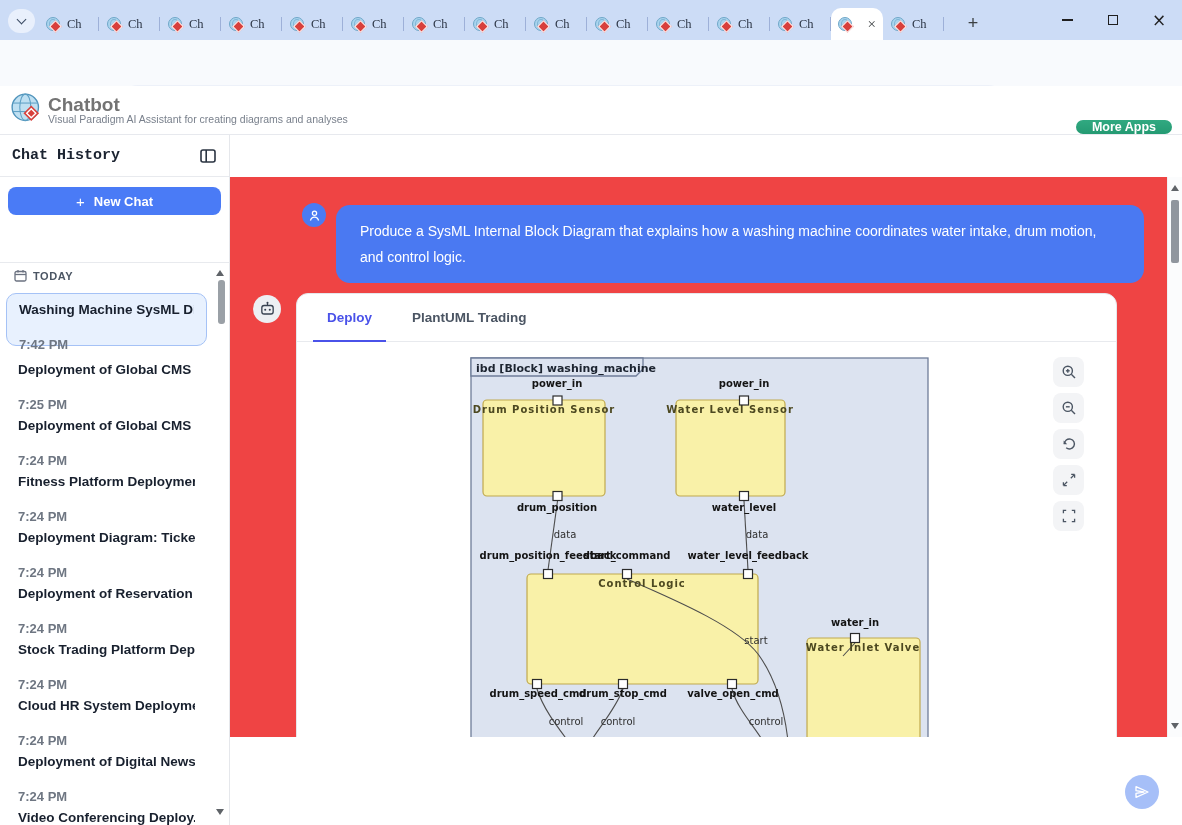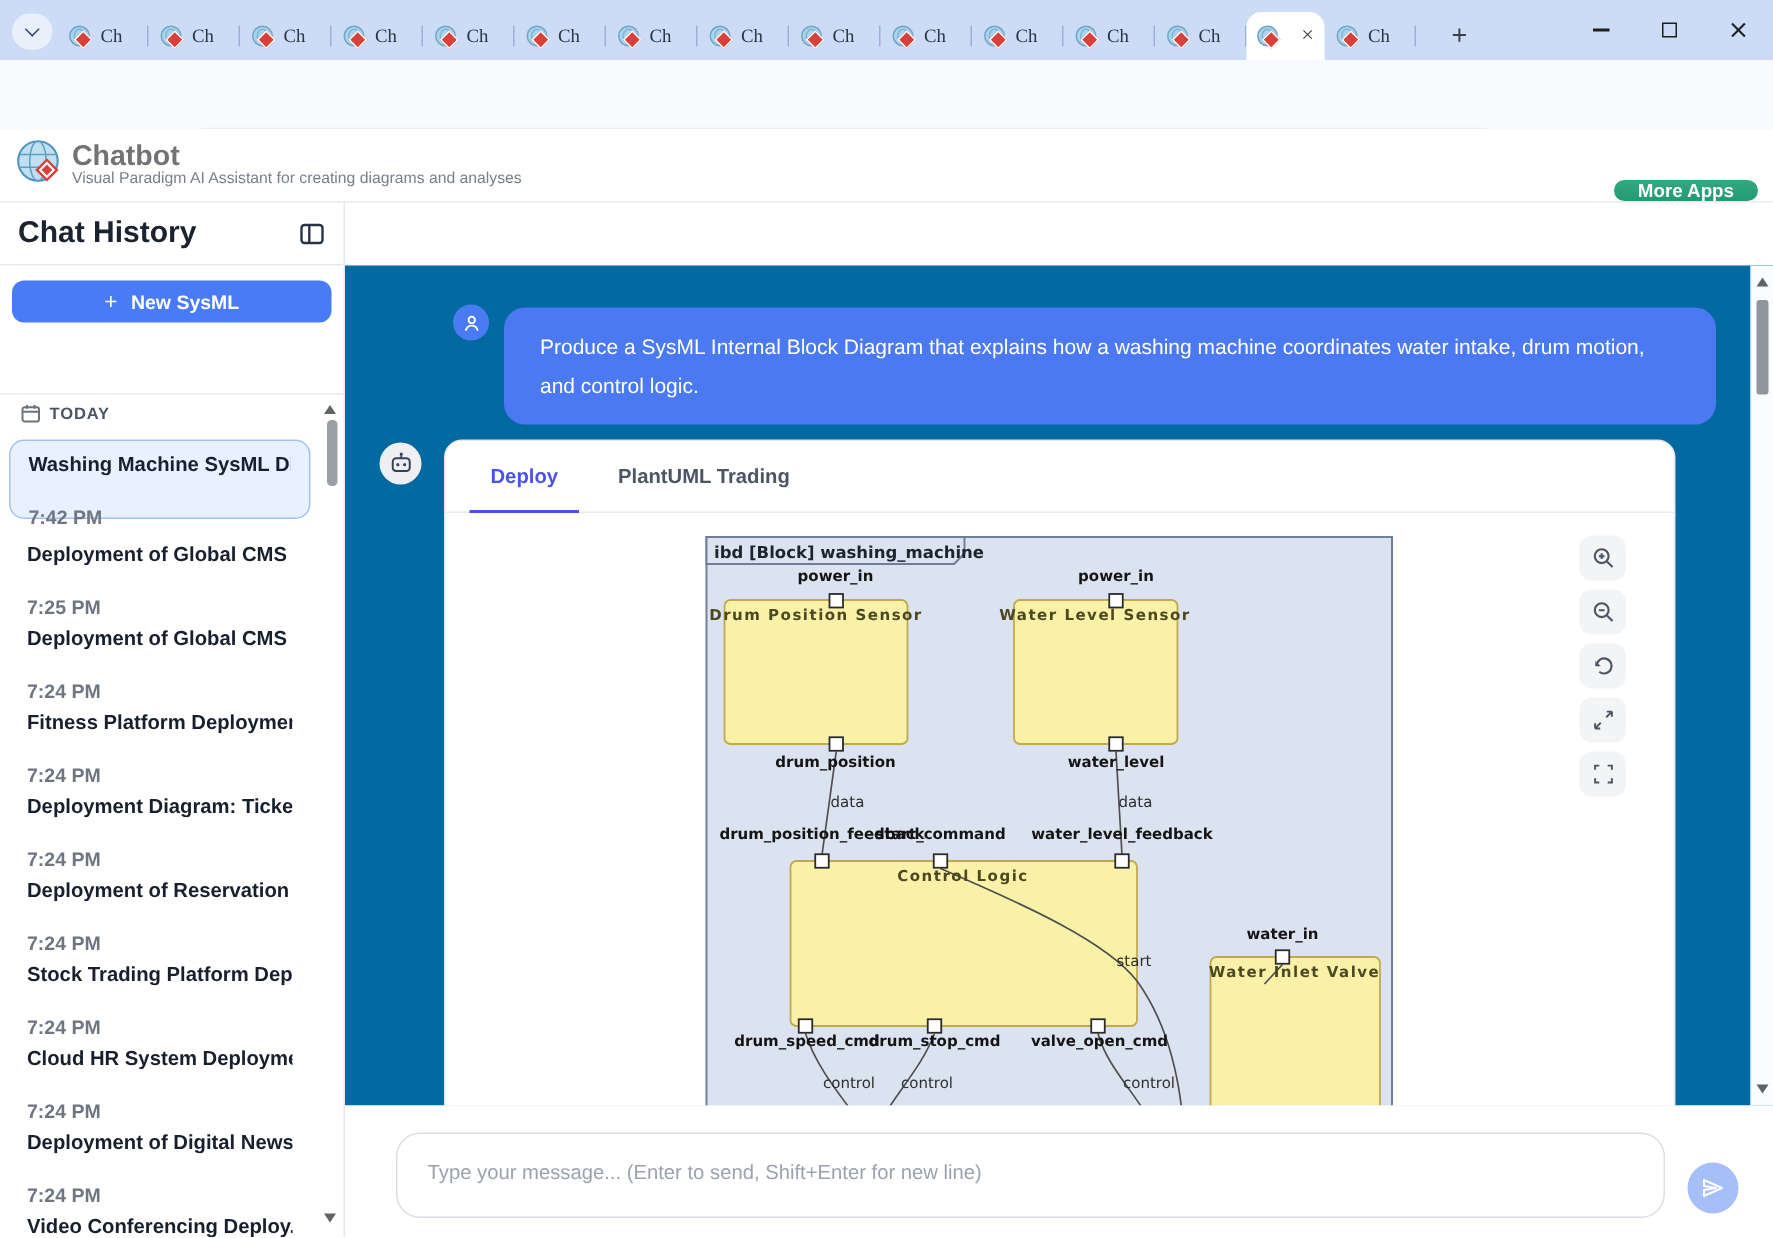--- a/index.html
+++ b/index.html
@@ -45,21 +45,21 @@
   .app-logo { position:absolute; left:10px; top:6px; }
   .app-title { position:absolute; left:48px; top:8px; font-size:19px; font-weight:700; color:#737373; }
   .app-sub { position:absolute; left:48px; top:27px; font-size:10.5px; color:#79808c; }
   .header-right { position:absolute; right:10px; top:0; height:48px; display:flex; align-items:center; gap:17px;flex-direction:column; }
   .more-apps { height:28px; padding:0 16px; border-radius:15px; background:linear-gradient(180deg,#31a981,#249a72); color:#fff; font-size:12.5px; font-weight:700; display:flex; align-items:center; }
 
   
   .app-body { position:absolute; top:135px; left:0; width:1182px; height:690px; display:flex; }
   .sidebar { width:230px; min-width:230px; border-right:1px solid #e5e7eb; position:relative; overflow:hidden; }
   .sb-header { height:42px; border-bottom:1px solid #e8eaee; display:flex; align-items:center; justify-content:space-between; padding:0 12px; }
-  .sb-title { font-size:20px; font-weight:700; color:#1b2330; }
+  .sb-title { font-size:15px; font-weight:700; color:#1b2330;font-family:Liberation Mono, monospace; }
   .new-chat { position:absolute; left:8px; top:52px; width:213px; height:28px; border-radius:8px; background:#4a7bf6; color:#fff; display:flex; align-items:center; justify-content:center; gap:9px; font-size:13px; font-weight:700; }
   .nc-plus { font-size:15px; font-weight:400; }
   .search-wrap { position:absolute; left:8px; top:87px; width:213px; height:32px; }
   .search-wrap input { width:100%; height:100%; border:1px solid #d7dbe2; border-radius:8px; padding:0 12px; font-size:13px; font-family:inherit; color:#333; outline:none; background:#fff; }
   .search-wrap input::placeholder { color:#9ca3af; }
   .sb-div { position:absolute; left:0; top:127px; width:100%; height:1px; background:#e8eaee; }
   .sb-section { position:absolute; left:14px; top:134px; display:flex; align-items:center; gap:6px; color:#4b5563; font-size:11px; font-weight:700; letter-spacing:.6px; }
   .chat-list { position:absolute; left:0; top:155px; width:100%; bottom:0; }
   .chat-item { position:absolute; left:6px; width:201px; height:53px; border-radius:10px; padding:8px 12px; }
   .chat-item.selected { background:#e8f1fe; border:1px solid #a5c2f6; }
@@ -68,21 +68,21 @@
   .tri-up { width:0; height:0; border-left:4px solid transparent; border-right:4px solid transparent; border-bottom:6px solid #5f6368; }
   .tri-down { width:0; height:0; border-left:4px solid transparent; border-right:4px solid transparent; border-top:6px solid #5f6368; }
   .sb-up { position:absolute; right:5px; top:135px; }
   .sb-thumb { position:absolute; right:4px; top:145px; width:7px; height:44px; background:#9aa0a6; border-radius:3px; }
   .sb-down { position:absolute; right:5px; bottom:10px; }
 
   
   .main { flex:1; position:relative; overflow:hidden; }
   .main-header { height:42px; border-bottom:1px solid #e8eaee; display:flex; align-items:center; padding-left:22px; }
   .main-title { font-size:15px; font-weight:700; color:#141c28; }
-  .chat-area { position:absolute; top:42px; left:0; right:0; height:560px; overflow:hidden; background:#0369a1; }
+  .chat-area { position:absolute; top:42px; left:0; right:0; height:560px; overflow:hidden; background:#ef4444; }
   .user-avatar { position:absolute; left:72px; top:26px; width:24px; height:24px; border-radius:50%; background:#4a7bf3; display:flex; align-items:center; justify-content:center; }
   .bubble { position:absolute; left:106px; top:28px; width:808px; border-radius:14px; background:#4a79f2; color:#fff; font-size:14px; line-height:26px; padding:13px 24px; }
   .bot-avatar { position:absolute; left:23px; top:118px; width:28px; height:28px; border-radius:50%; background:#edeff3; display:flex; align-items:center; justify-content:center; }
   .card { position:absolute; left:66px; top:116px; width:821px; height:650px; border:1px solid #e5e7eb; border-radius:12px; background:#fff; }
   .card-tabs { height:48px; border-bottom:1px solid #e8eaee; display:flex; align-items:stretch; padding-left:14px; gap:8px; }
   .ctab { padding:0 16px; font-size:13.5px; font-weight:600; color:#4b5563; position:relative; display:flex; align-items:center; }
   .ctab.active { color:#4a52e9; }
   .ctab.active::after { content:''; position:absolute; left:2px; right:2px; bottom:-1px; height:2px; background:#4a52e9; }
   .viewport { position:absolute; top:48px; left:0; right:0; bottom:0; background:#fff; }
   .diagram-svg { position:absolute; left:173px; top:14px; }
@@ -276,21 +276,21 @@
     <div class="sidebar">
       <div class="sb-header">
         <span class="sb-title">Chat History</span>
         <svg width="18" height="18" viewBox="0 0 18 18">
             <rect x="2" y="3" width="14" height="12" rx="2" fill="none" stroke="#2b3442" stroke-width="1.6"></rect>
             <line x1="7.2" y1="3" x2="7.2" y2="15" stroke="#2b3442" stroke-width="1.6"></line>
           </svg>
       </div>
       <div class="new-chat">
           <span class="nc-plus">+</span>
-          <span>New SysML</span>
+          <span>New Chat</span>
         </div>
       <div class="sb-div"></div>
       <div class="sb-section">
         <svg width="13" height="13" viewBox="0 0 13 13">
             <rect x="1" y="2.5" width="11" height="9.5" rx="1.5" fill="none" stroke="#6b7280" stroke-width="1.3"></rect>
             <line x1="1" y1="5.5" x2="12" y2="5.5" stroke="#6b7280" stroke-width="1.3"></line>
             <line x1="4" y1="1" x2="4" y2="3.5" stroke="#6b7280" stroke-width="1.3"></line>
             <line x1="9" y1="1" x2="9" y2="3.5" stroke="#6b7280" stroke-width="1.3"></line>
           </svg>
         <span>TODAY</span>
@@ -463,21 +463,20 @@
         </div>
 
         <div class="chat-scroll">
           <div class="cs-up tri-up"></div>
           <div class="cs-thumb"></div>
           <div class="cs-down tri-down"></div>
         </div>
       </div>
 
       <div class="input-bar">
-        <textarea class="msg-input" placeholder="Type your message... (Enter to send, Shift+Enter for new line)" style=""></textarea>
         <div class="send-btn">
           <svg width="16" height="16" viewBox="0 0 24 24">
               <path d="M3 20l18-8L3 4v6l12 2-12 2z" fill="none" stroke="#fff" stroke-width="2" stroke-linejoin="round"></path>
             </svg>
         </div>
       </div>
     </div>
   </div>
 </div>
 

